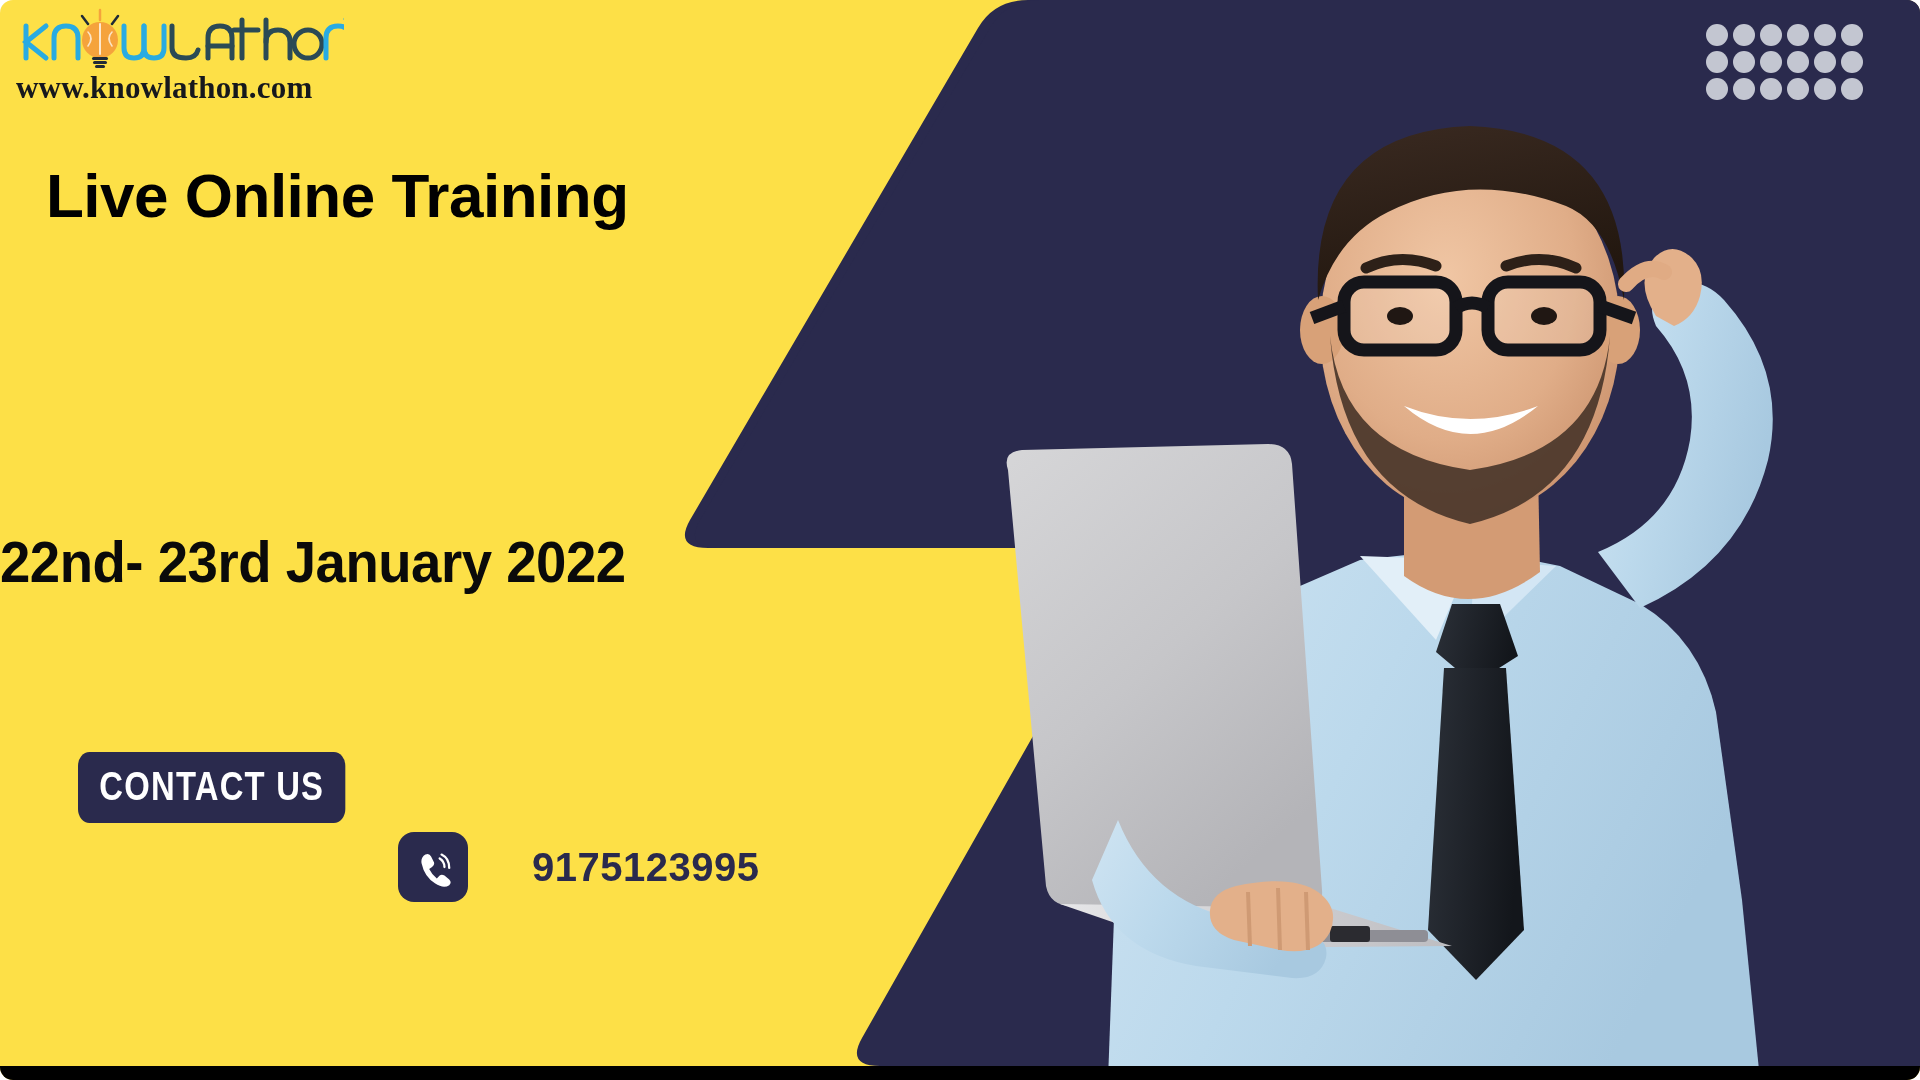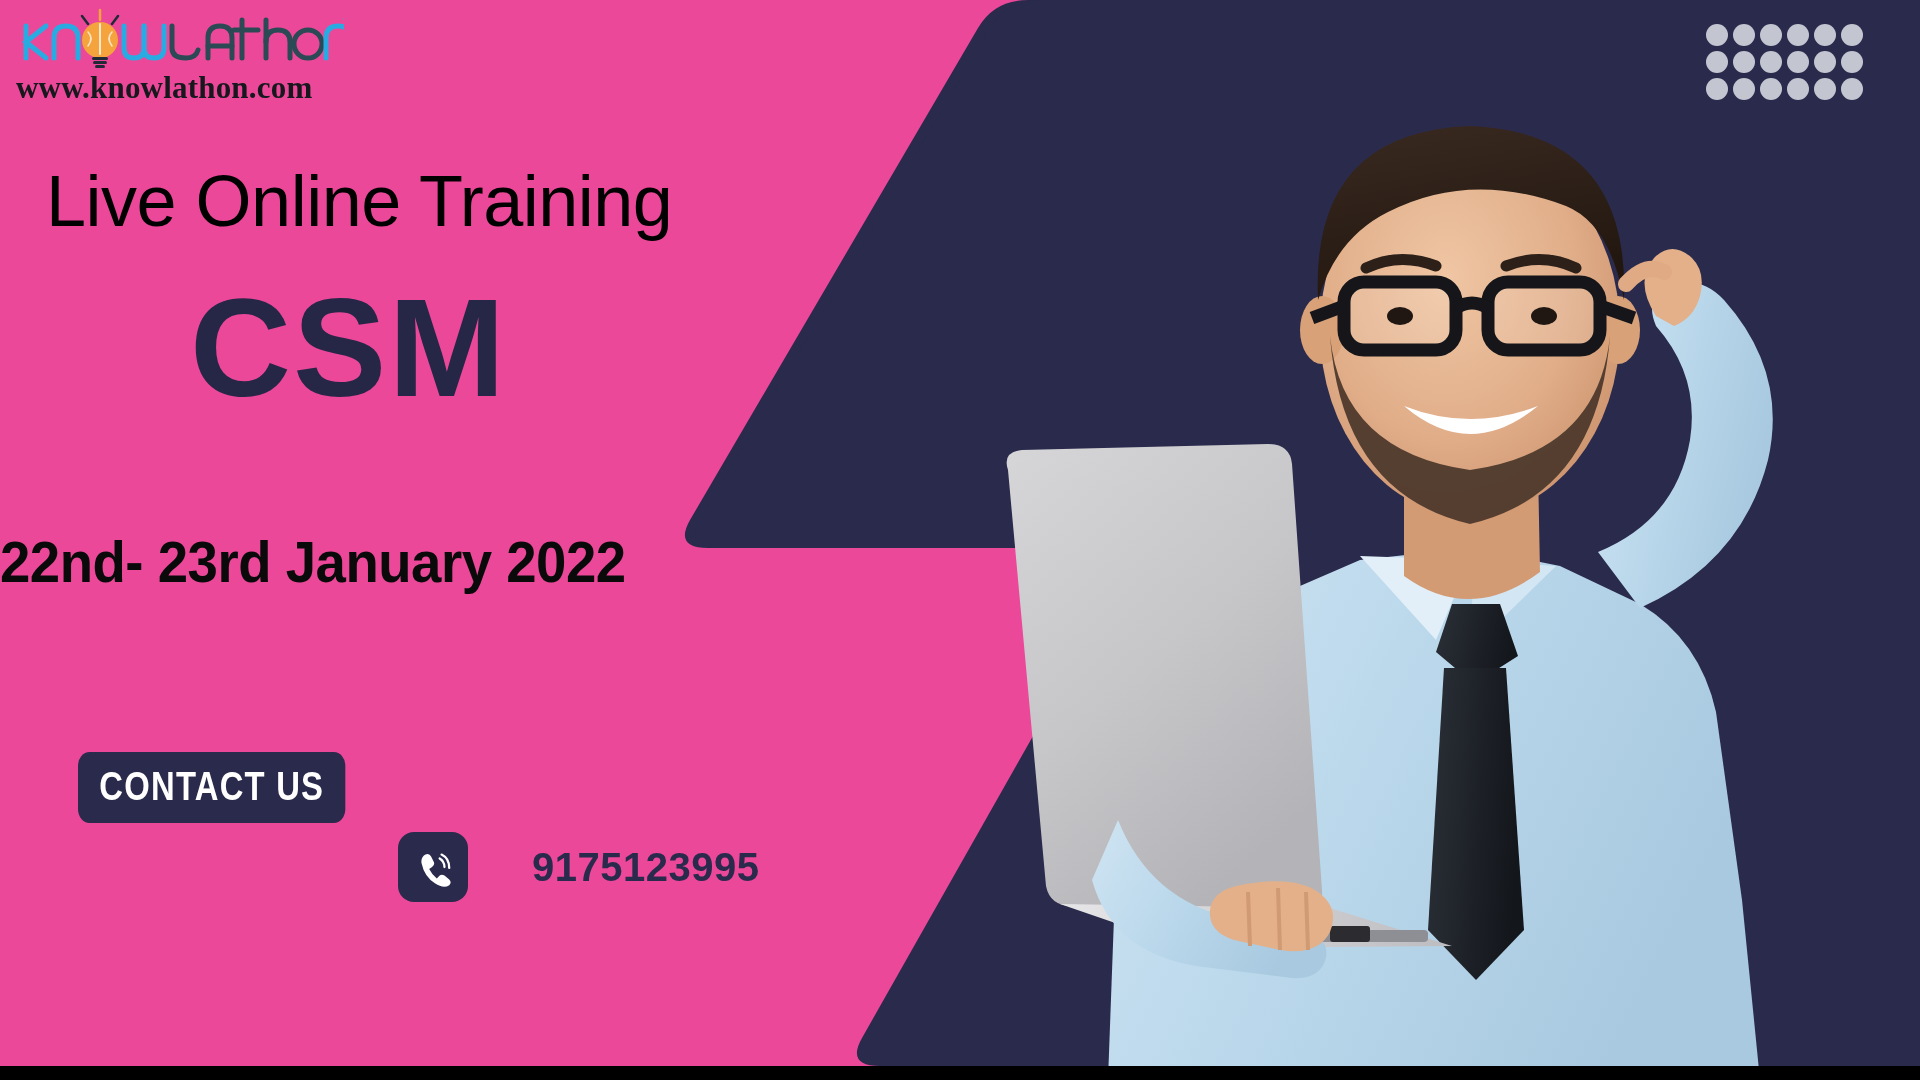--- a/index.html
+++ b/index.html
@@ -8,21 +8,22 @@
     background: #ffffff;
   }
   body {
     font-family: "Liberation Sans", sans-serif;
   }
   #banner {
     position: relative;
     width: 1920px;
     height: 1080px;
     overflow: hidden;
-    background: #ec4899;
+    background: #fde047;
+    border-radius: 13px;
   }
 
   
   .navy-panel {
     position: absolute;
     top: 0;
     left: 0;
     width: 1920px;
     height: 1080px;
     pointer-events: none;
@@ -66,22 +67,22 @@
     margin-top: -4px;
     margin-left: 2px;
     white-space: nowrap;
   }
 
   
   .headline {
     position: absolute;
     top: 160px;
     left: 46px;
-    font-size: 72px;
-    font-weight: normal;
+    font-size: 62px;
+    font-weight: bold;
     color: #010101;
     letter-spacing: -0.5px;
     white-space: nowrap;
   }
   .course-code {
     position: absolute;
     top: 278px;
     left: 190px;
     font-size: 140px;
     font-weight: bold;
@@ -399,21 +400,20 @@
         <path d="M 312 50 L 312 30 Q 312 18 324 18 Q 336 18 336 30 L 336 50" stroke="#29abe2"></path>
         <path d="M 336 50 L 336 4" stroke="#29abe2" stroke-width="3.5"></path>
         <path d="M 331 11 L 336 3 L 341 11" stroke="#29abe2" stroke-width="3"></path>
       </g>
     </svg>
     <div class="logo-url">www.knowlathon.com</div>
   </div>
 
   <div class="headline">Live Online Training</div>
 
-  <div class="course-code">CSM</div>
 
   <div class="date-line">22nd- 23rd January 2022</div>
 
   <button class="contact-btn">CONTACT US</button>
 
   <div class="phone-row">
     <span class="phone-icon-box">
       <svg viewBox="0 0 44 44" width="42" height="42" aria-hidden="true">
         <path d="M 14 9
                  Q 18 7 20 11

